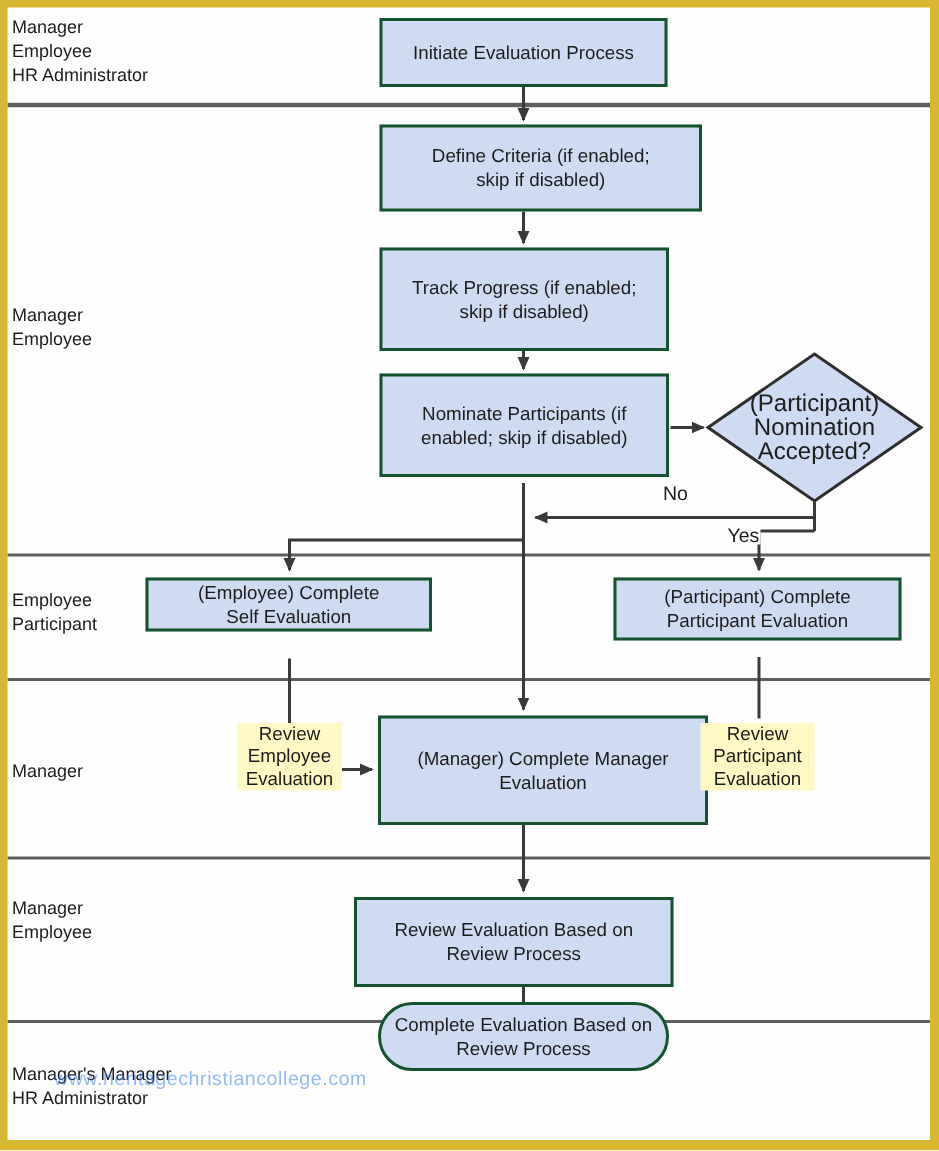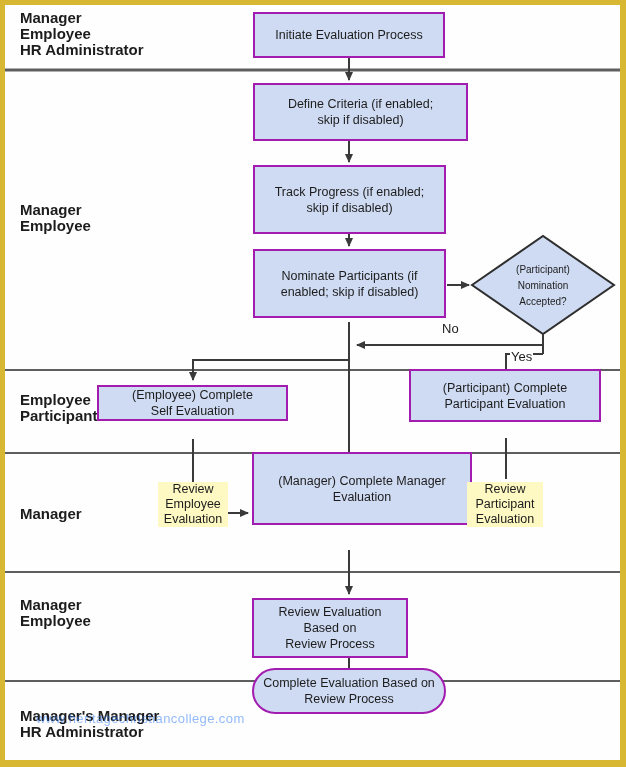--- a/index.html
+++ b/index.html
@@ -6,33 +6,33 @@
   .canvas{
     position:relative;width:626px;height:767px;background:#fefefe;
     font-family:"Liberation Sans",sans-serif;color:#1c1c1c;overflow:hidden;
   }
   .frame{
     position:absolute;inset:0;border:solid #d8b733;border-width:5px 6px 7px 5px;
     pointer-events:none;z-index:6;
   }
   svg.wires{position:absolute;left:0;top:0;z-index:1;}
   .lane-label{
-    position:absolute;left:20px;font-size:15px;line-height:16px;
-    white-space:pre-line;z-index:2;font-weight:bold;
+    position:absolute;left:8px;font-size:12px;line-height:16px;
+    white-space:pre-line;z-index:2;
   }
   .node{
-    position:absolute;box-sizing:border-box;background:#cfdbf2;border:2px solid #a21caf;
+    position:absolute;box-sizing:border-box;background:#cfdbf2;border:2px solid #14532d;
     display:flex;align-items:center;justify-content:center;text-align:center;
     font-size:12.5px;line-height:16px;white-space:pre-line;z-index:3;padding:2px 6px;
   }
   .node.terminal{border-radius:23px;}
   .diamond-text{
     position:absolute;left:480px;top:259px;width:126px;height:54px;
     display:flex;align-items:center;justify-content:center;text-align:center;
-    font-size:10px;line-height:16px;white-space:pre-line;z-index:3;
+    font-size:16px;line-height:16px;white-space:pre-line;z-index:3;
   }
   .edge-label{
     position:absolute;background:#fefefe;font-size:13px;line-height:13px;
     padding:0 1px;z-index:4;
   }
   .review-label{
     position:absolute;text-align:center;font-size:12.5px;line-height:15px;
     white-space:pre-line;background:#fef9c3;z-index:4;
   }
   .watermark{
@@ -100,31 +100,31 @@
 skip if disabled)</div>
   <div class="node" style="left:253px;top:165px;width:193px;height:69px">Track Progress (if enabled;
 skip if disabled)</div>
   <div class="node" style="left:253px;top:249px;width:193px;height:69px">Nominate Participants (if
 enabled; skip if disabled)</div>
   <div class="diamond-text">(Participant)
 Nomination
 Accepted?</div>
   <div class="node" style="left:97px;top:385px;width:191px;height:36px">(Employee) Complete
 Self Evaluation</div>
-  <div class="node" style="left:409px;top:369px;width:192px;height:53px">(Participant) Complete
+  <div class="node" style="left:409px;top:385px;width:192px;height:42px">(Participant) Complete
 Participant Evaluation</div>
-  <div class="node" style="left:252px;top:452px;width:220px;height:73px">(Manager) Complete Manager
+  <div class="node" style="left:252px;top:477px;width:220px;height:73px">(Manager) Complete Manager
 Evaluation</div>
-  <div class="node" style="left:252px;top:598px;width:156px;height:60px">Review Evaluation Based on
+  <div class="node" style="left:236px;top:598px;width:213px;height:60px">Review Evaluation Based on
 Review Process</div>
   <div class="node terminal" style="left:252px;top:668px;width:194px;height:46px">Complete Evaluation Based on
 Review Process</div>
 
   <div class="edge-label" style="left:441px;top:322px">No</div>
-  <div class="edge-label" style="left:510px;top:350px">Yes</div>
+  <div class="edge-label" style="left:484px;top:350px">Yes</div>
   <div class="review-label" style="left:158px;top:482px;width:70px">Review
 Employee
 Evaluation</div>
   <div class="review-label" style="left:467px;top:482px;width:76px">Review
 Participant
 Evaluation</div>
 
   <div class="watermark">www.heritagechristiancollege.com</div>
 
   <div class="frame"></div>

